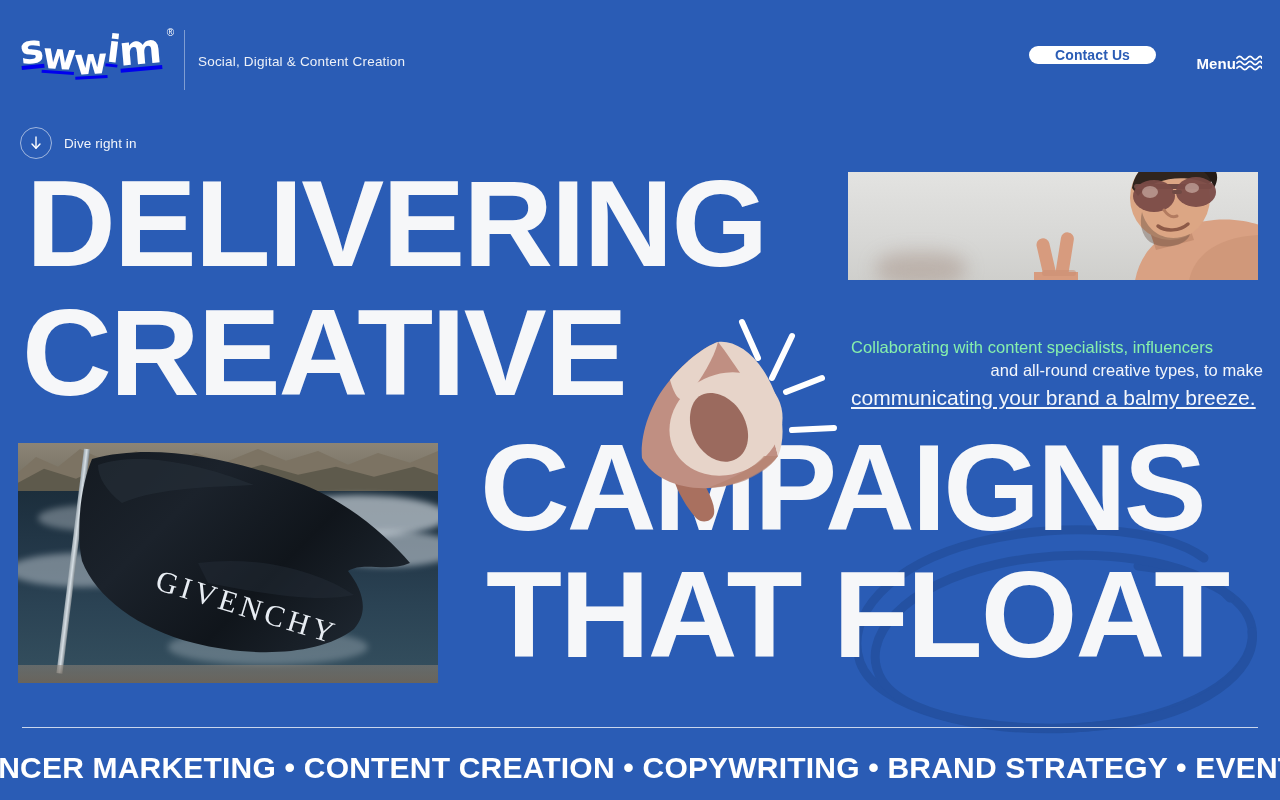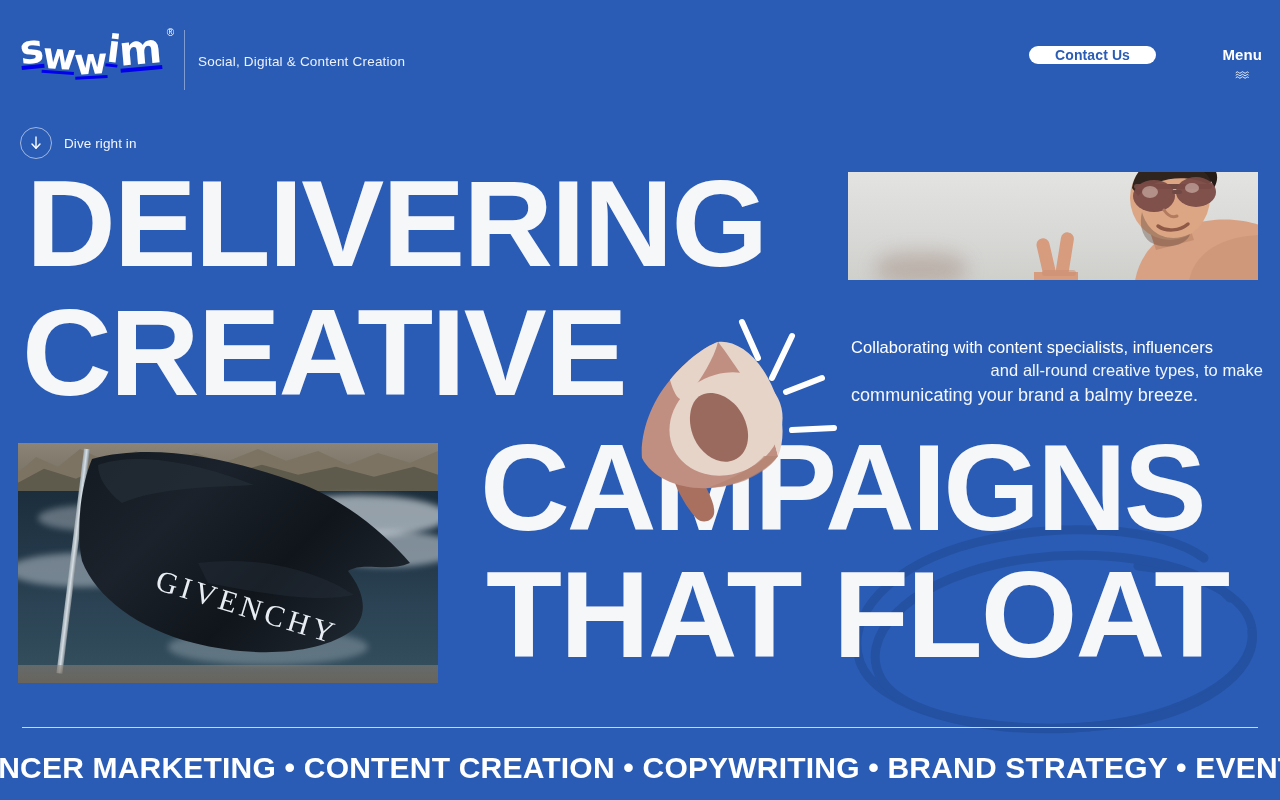--- a/index.html
+++ b/index.html
@@ -82,23 +82,22 @@
     font-weight:700;
     letter-spacing:0.1px;
     cursor:pointer;
     display:flex; align-items:center; justify-content:center;
     white-space:nowrap;
   }
 
   .menu-group {
     position:absolute; right:18px; top:46px;
     height:34px;
-    display:flex; align-items:center; gap:7px;
+    display:flex; align-items:center; 
     cursor:pointer;
-    flex-direction:column;
   }
   .menu-label {
     font-size:15px; font-weight:700; color:#FFFFFF;
     letter-spacing:0.1px;
   }
   .menu-waves { display:block; }
 
   
   .dive {
     position:absolute; left:20px; top:127px;
@@ -344,23 +343,23 @@
   </div>
 
   <div class="headline">
     <div class="hl-line hl-1">DELIVERING</div>
     <div class="hl-line hl-2">CREATIVE</div>
     <div class="hl-line hl-3">CAMPAIGNS</div>
     <div class="hl-line hl-4">THAT FLOAT</div>
   </div>
 
   <div style="position:absolute; left:851px; top:336px; width:412px; z-index:35;">
-    <div style="font-size:16.5px; line-height:1.42; color:#ffffff; font-weight:400; letter-spacing:0.05px;">Collaborating with content specialists, influencers</div>
+    <div style="font-size:16.5px; line-height:1.42; color:#86efac; font-weight:400; letter-spacing:0.05px;">Collaborating with content specialists, influencers</div>
     <div style="font-size:16.5px; line-height:1.42; color:#F3F6FB; font-weight:400; letter-spacing:0.05px;text-align:right;">and all-round creative types, to make</div>
-    <div style="font-size:18px; line-height:1.42; color:#F3F6FB; font-weight:400; letter-spacing:0.05px;">communicating your brand a balmy breeze.</div>
+    <div style="font-size:21px; line-height:1.42; color:#F3F6FB; font-weight:400; letter-spacing:0.05px;text-decoration:underline;">communicating your brand a balmy breeze.</div>
   </div>
 
   <svg class="megaphone" viewBox="0 0 240 240">
 
     <g stroke="#FFFFFF" stroke-width="6" stroke-linecap="round">
       <line x1="132" y1="62" x2="116" y2="26"></line>
       <line x1="166" y1="40" x2="146" y2="82"></line>
       <line x1="196" y1="82" x2="160" y2="96"></line>
       <line x1="208" y1="132" x2="166" y2="134"></line>
     </g>

